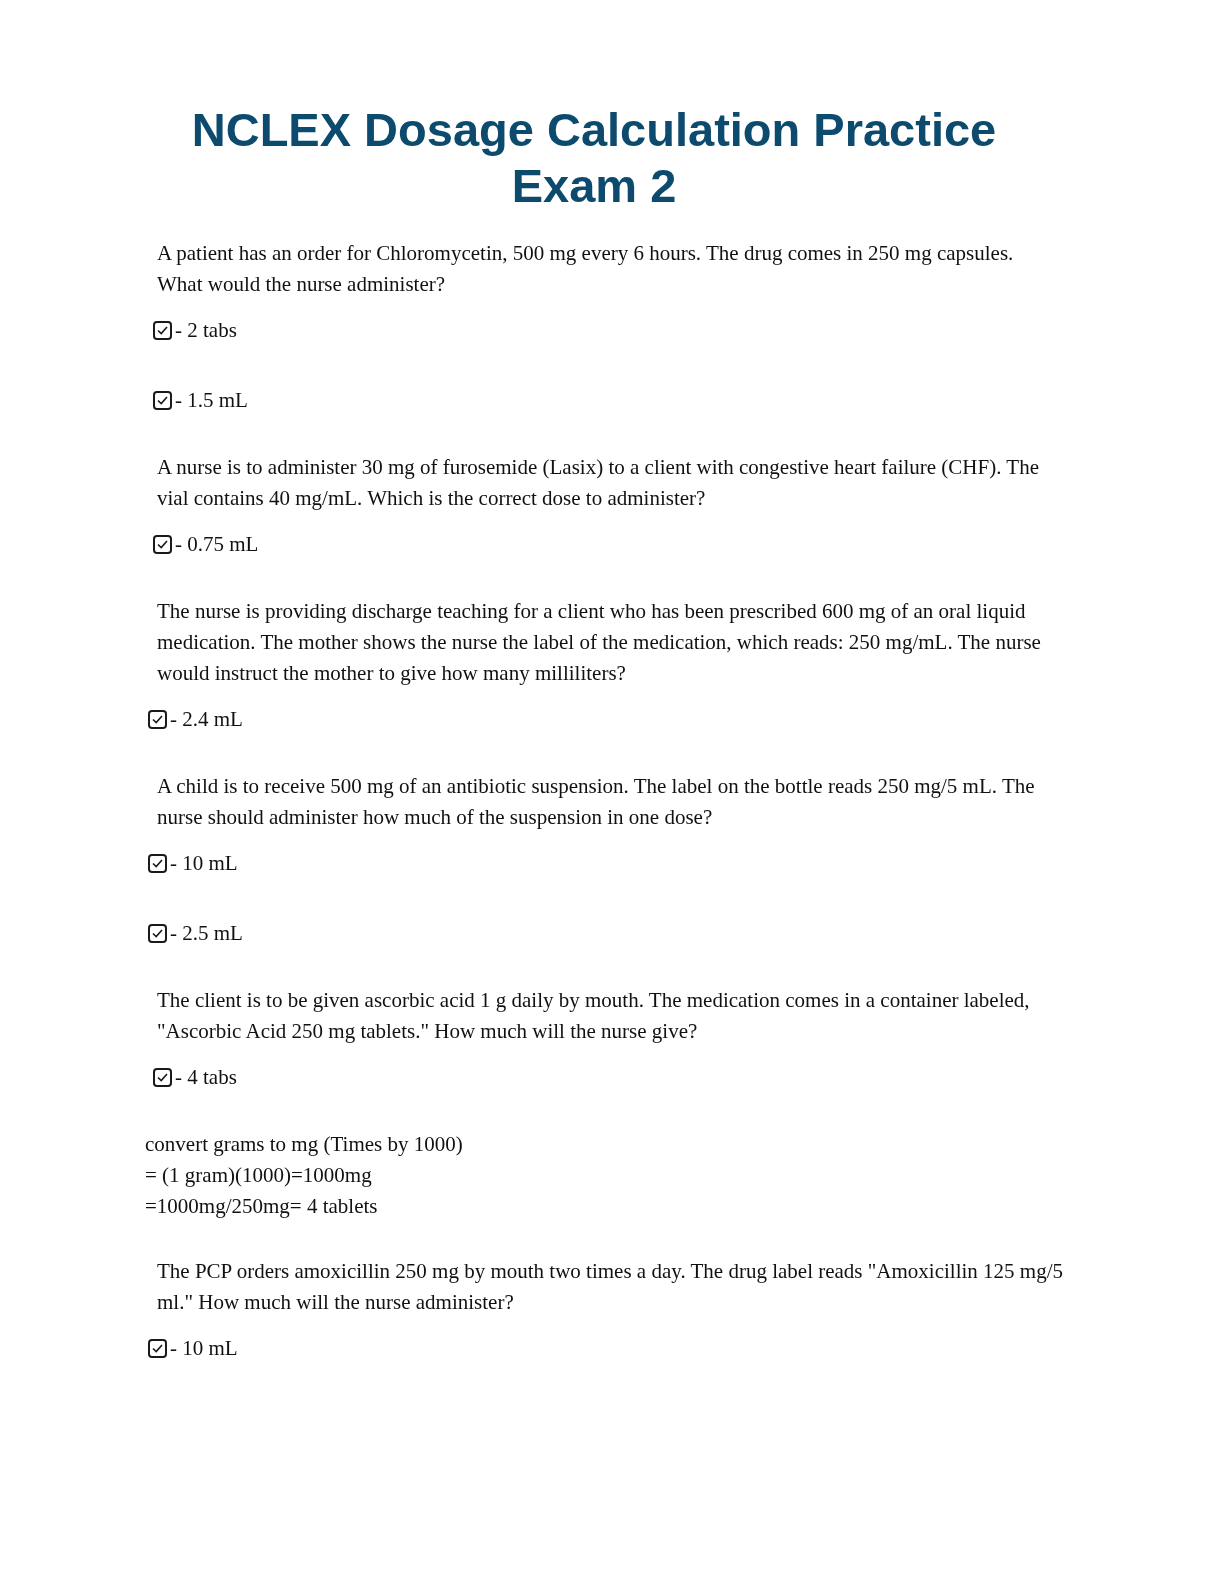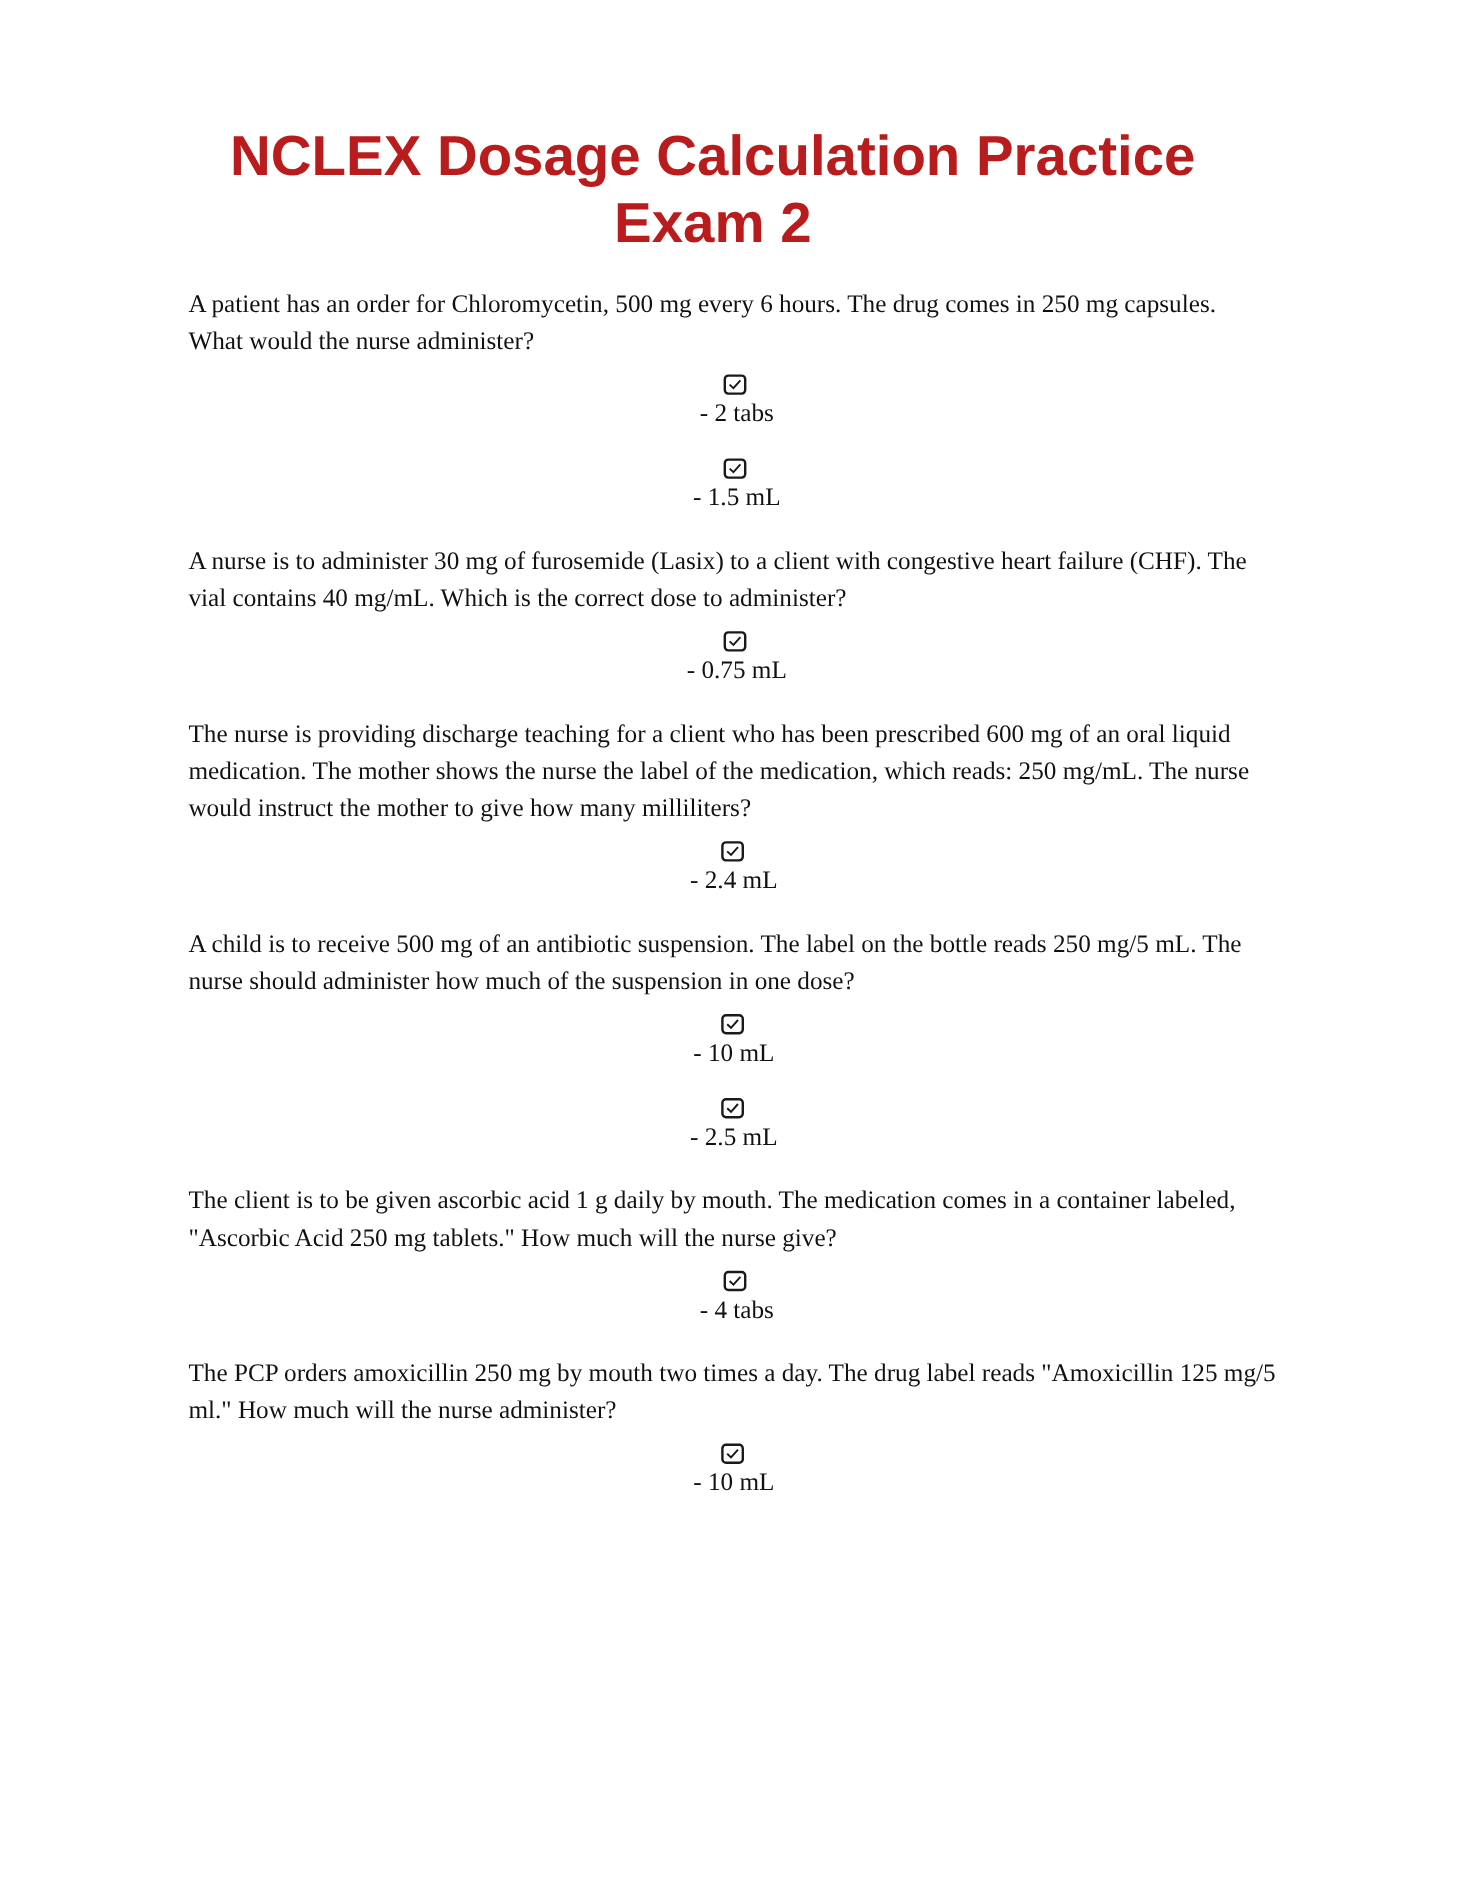--- a/index.html
+++ b/index.html
@@ -18,21 +18,21 @@
     .title {
       position: absolute;
       left: 0;
       top: 102px;
       width: 1188px;
       text-align: center;
       font-family: "Liberation Sans", "DejaVu Sans", sans-serif;
       font-weight: bold;
       font-size: 47px;
       line-height: 56px;
-      color: #b91c1c;
+      color: #0c4a6e;
       margin: 0;
     }
     .content {
       position: absolute;
       left: 145px;
       top: 226px;
       width: 930px;
       font-size: 21px;
       line-height: 31px;
     }
@@ -40,21 +40,20 @@
       margin: 0 0 34px 0;
     }
     .question {
       margin: 12px;
     }
     .answer {
       display: flex;
       align-items: center;
       height: 36px;
       margin-left: 8px;
-      flex-direction: column;
     }
     .answer.tight { margin-left: 3px; align-items: center; }
     .check {
       width: 19px;
       height: 19px;
       border: 2px solid #1a1a1a;
       border-radius: 4px;
       box-sizing: border-box;
       display: inline-flex;
       align-items: center;
@@ -152,20 +151,25 @@
     <div class="answer">
       <span class="check">
         <svg viewBox="0 0 13 13">
             <path d="M2 6.5 L5.2 9.5 L11 3" fill="none" stroke="#1a1a1a" stroke-width="1.6"></path>
           </svg>
       </span>
       <span>- 4 tabs</span>
     </div>
   </div>
 
+  <div class="note">
+    <p>convert grams to mg (Times by 1000)</p>
+    <p>= (1 gram)(1000)=1000mg</p>
+    <p>=1000mg/250mg= 4 tablets</p>
+  </div>
 
   <div class="qa">
     <p class="question">The PCP orders amoxicillin 250 mg by mouth two times a day. The drug label reads "Amoxicillin 125 mg/5 ml." How much will the nurse administer?</p>
     <div class="answer tight">
       <span class="check">
         <svg viewBox="0 0 13 13">
             <path d="M2 6.5 L5.2 9.5 L11 3" fill="none" stroke="#1a1a1a" stroke-width="1.6"></path>
           </svg>
       </span>
       <span>- 10 mL</span>

